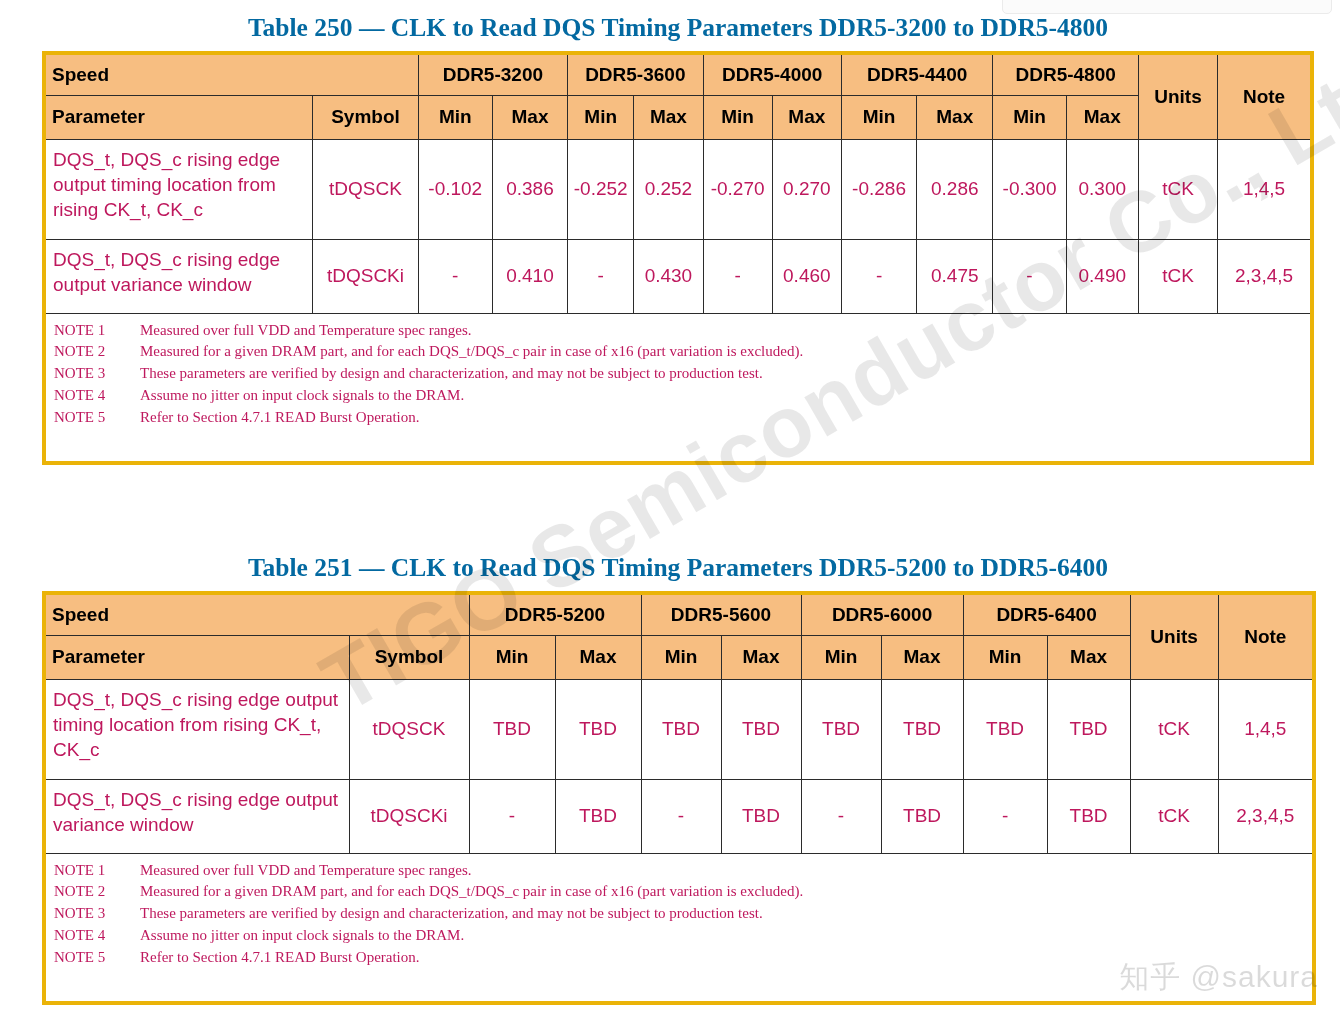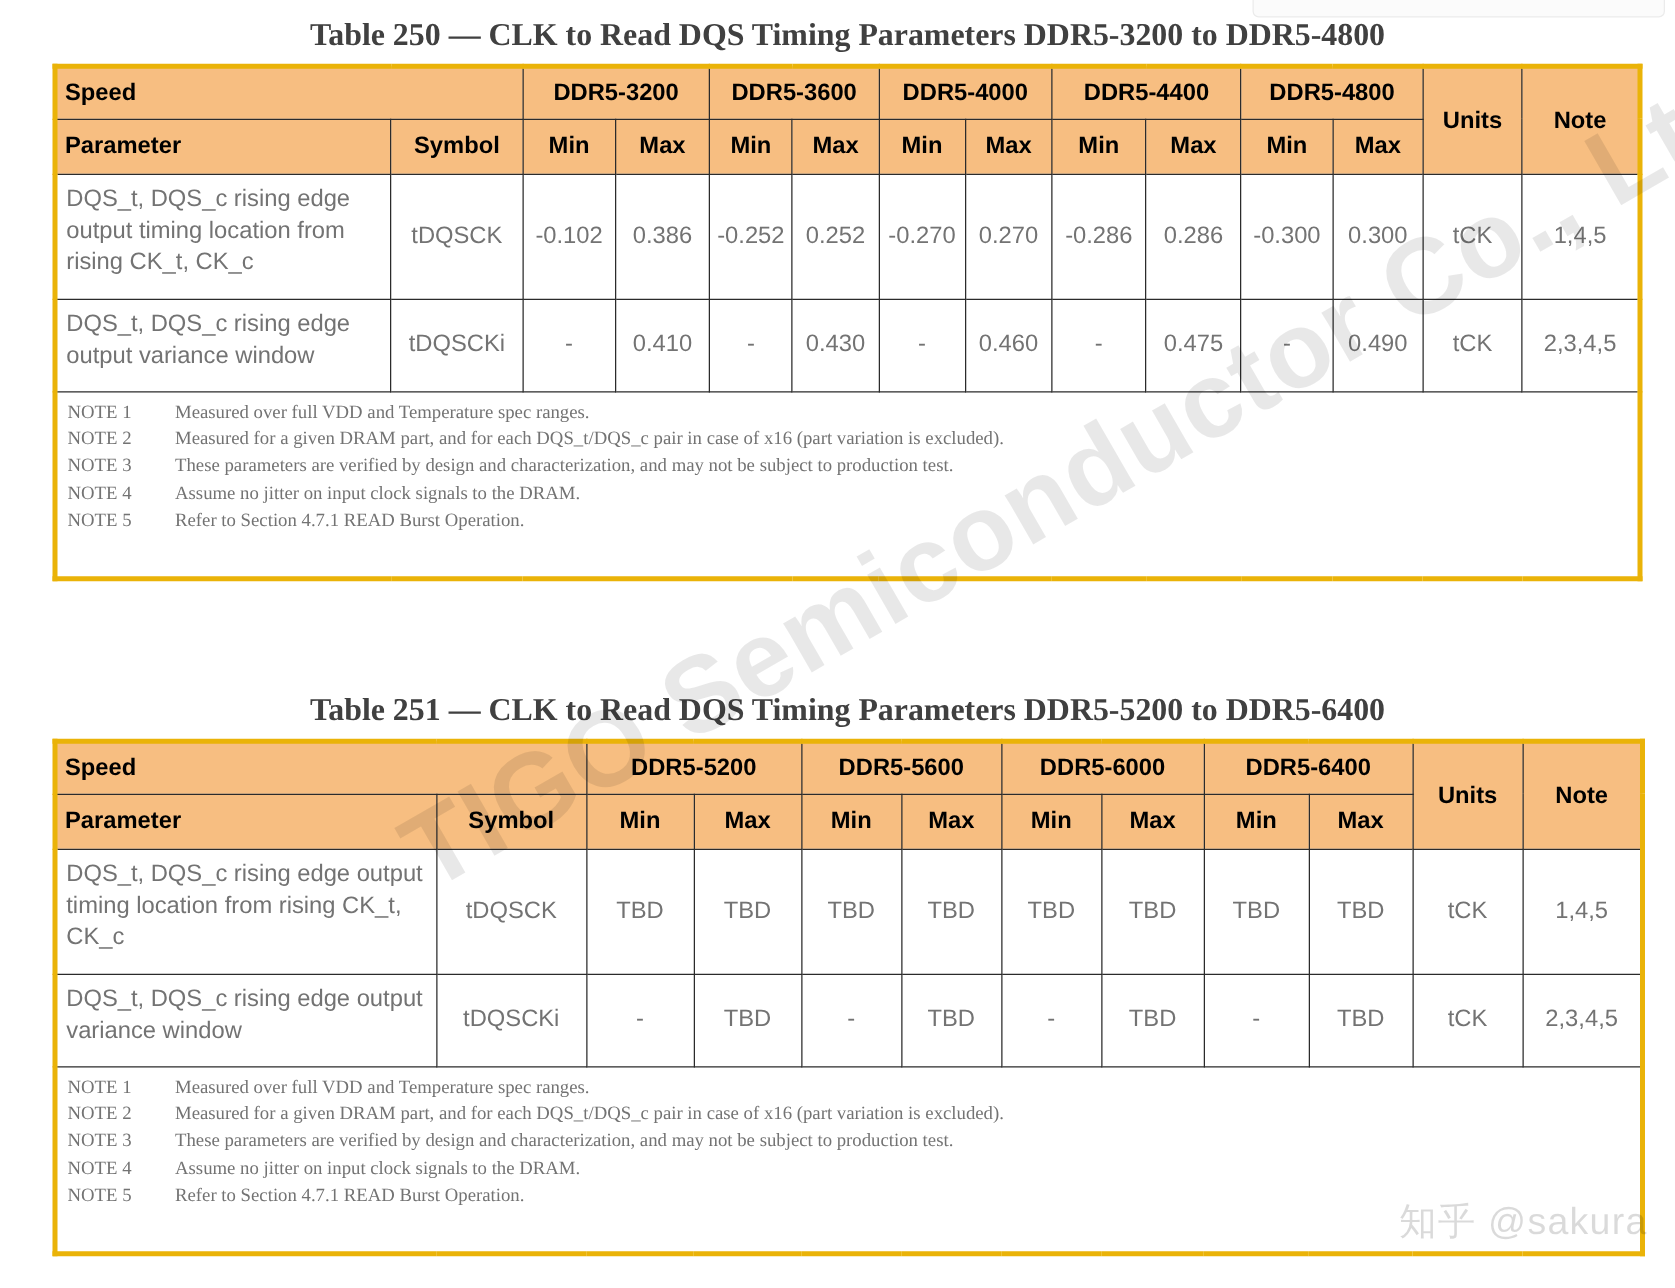--- a/index.html
+++ b/index.html
@@ -73,21 +73,21 @@
   
   .table-block { position: absolute; left: 42px; width: 1272px; }
   #block-250 { top: 14px; }
   #block-251 { top: 554px; }
 
   .table-caption {
     text-align: center;
     font-family: "Liberation Serif", serif;
     font-weight: bold;
     font-size: 25.5px;
-    color: #404040;
+    color: #0369a1;
     letter-spacing: 0px;
     margin: 0 0 9px 0;
     line-height: 1.1;
     white-space: nowrap;
   }
 
   table.spec {
     border-collapse: collapse;
     width: 1272px;
     table-layout: fixed;
@@ -109,21 +109,21 @@
   }
   td.hd-left {
     text-align: left !important;
     padding-left: 6px !important;
   }
   tbody td {
     font-size: 19px;
     font-family: "Liberation Sans", sans-serif;
     text-align: center;
     vertical-align: middle;
-    color: #737373;
+    color: #be185d;
   }
   td.param {
     text-align: left;
     padding: 7px 6px 7px 7px !important;
     line-height: 1.33;
     vertical-align: top;
   }
   td.notes {
     text-align: left;
     padding: 6px 0 8px 8px !important;

